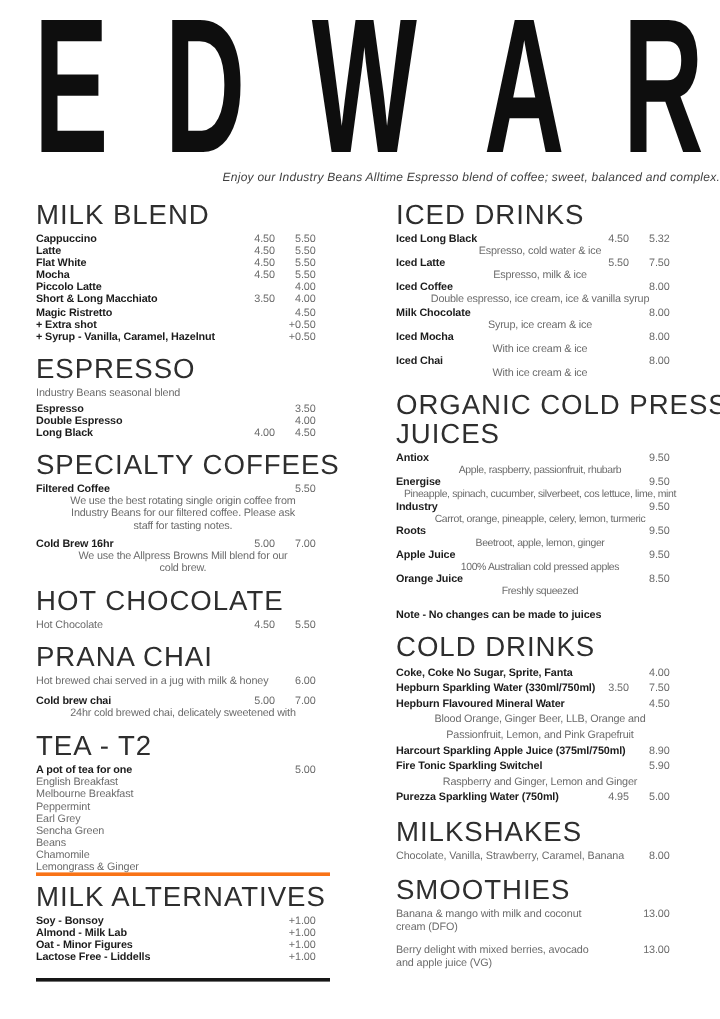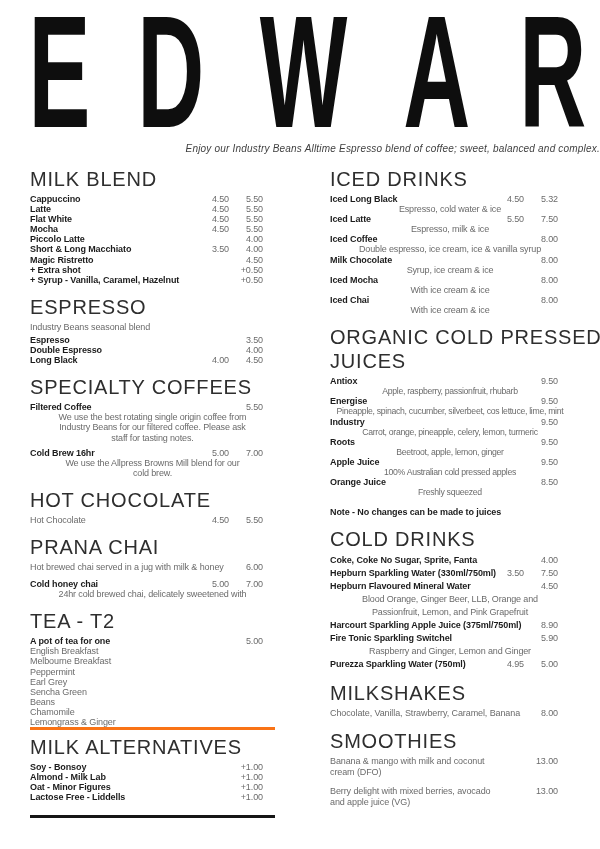--- a/index.html
+++ b/index.html
@@ -25,21 +25,21 @@
 
   
   .cols { display:flex; padding:0 30px; margin-top:13px; }
   .col-left  { width:245px; margin-right:55px; }
   .col-right { width:240px; }
 
   
   section.menu-section { margin-top:10px; }
   .col-left > section:first-child, .col-right > section:first-child { margin-top:0; }
   h2 { font-weight:300; color:#2e2e2e; margin-bottom:3px; letter-spacing:0.8px; }
-  h2 div { font-size:20px; line-height:24px; font-weight:300; white-space:nowrap; }
+  h2 div { font-size:23px; line-height:24px; font-weight:300; white-space:nowrap; }
   .subtitle { font-size:9px; line-height:10.1px; color:#6b6b6b; margin:1px 0 3px; letter-spacing:-0.1px; }
 
   
   .item { margin-bottom:0; }
   .row { position:relative; }
   .name div { font-size:9px; line-height:10.1px; white-space:nowrap; letter-spacing:-0.1px; }
   .name.bold div { font-weight:700; color:#1c1c1c; }
   .name.reg  div { font-weight:400; color:#6b6b6b; }
   .p {
     position:absolute; top:0; width:40px; text-align:right;
@@ -250,21 +250,21 @@
               <div class="name reg">
                 <div>Hot brewed chai served in a jug with milk &amp; honey</div>
               </div>
               <span class="p p1"></span>
               <span class="p p2">6.00</span>
             </div>
           </div>
           <div class="item">
             <div class="row">
               <div class="name bold">
-                <div>Cold honey chai</div>
+                <div>Cold brew chai</div>
               </div>
               <span class="p p1">5.00</span>
               <span class="p p2">7.00</span>
             </div>
             <div class="desc">24hr cold brewed chai, delicately sweetened with</div>
           </div>
         </section>
         <section class="menu-section">
           <h2>
             <div>TEA - T2</div>

